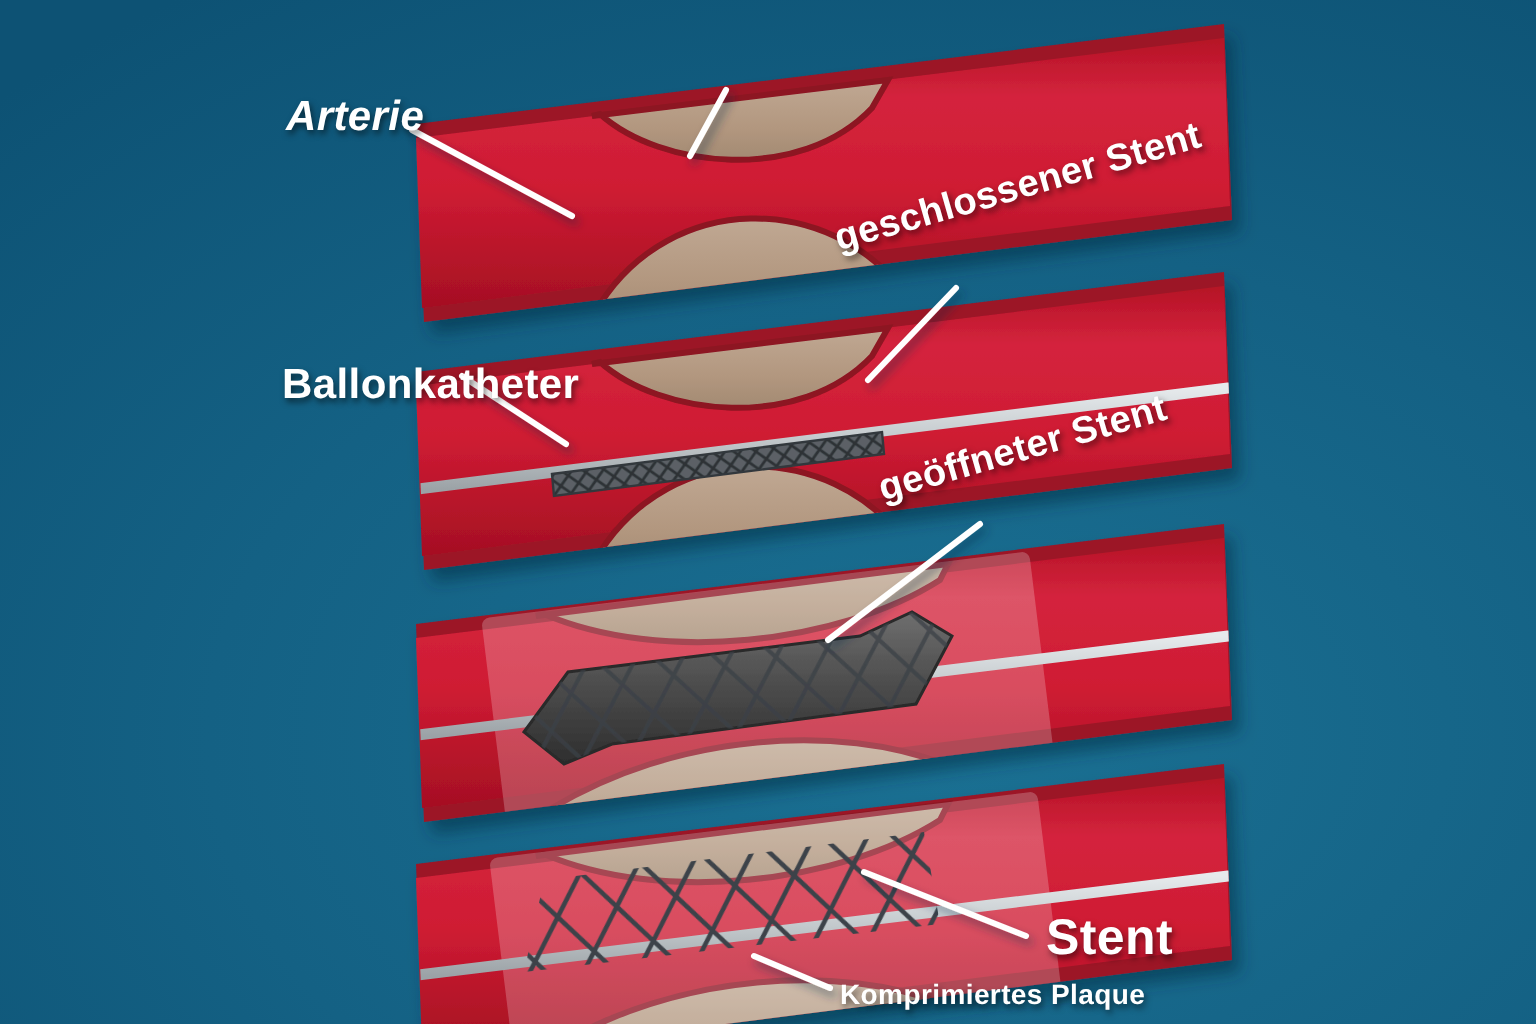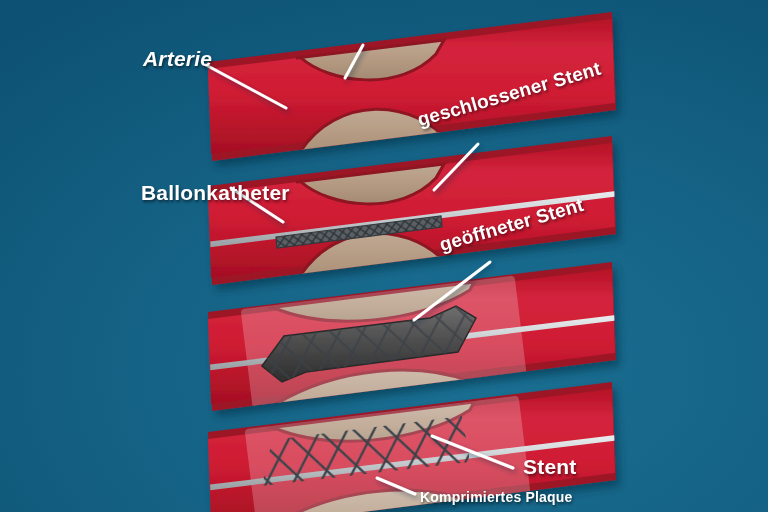--- a/index.html
+++ b/index.html
@@ -194,17 +194,17 @@
 
 
   <div class="lbl" style="left:143px; top:47px; font-size:21px;font-style:italic;">Arterie</div>
 
   <div class="lbl" style="left:415px; top:110px; font-size:19px; transform:rotate(-16deg); transform-origin:left top;">geschlossener Stent</div>
 
   <div class="lbl" style="left:141px; top:181px; font-size:21px;">Ballonkatheter</div>
 
   <div class="lbl" style="left:437px; top:235px; font-size:19px; transform:rotate(-16deg); transform-origin:left top;">geöffneter Stent</div>
 
-  <div class="lbl" style="left:523px; top:455px; font-size:21px;">Stent</div>
+  <div class="lbl" style="left:523px; top:455px; font-size:25px;">Stent</div>
 
   <div class="lbl" style="left:420px; top:489px; font-size:14px;">Komprimiertes Plaque</div>
 
 </div>
 
 </body></html>

